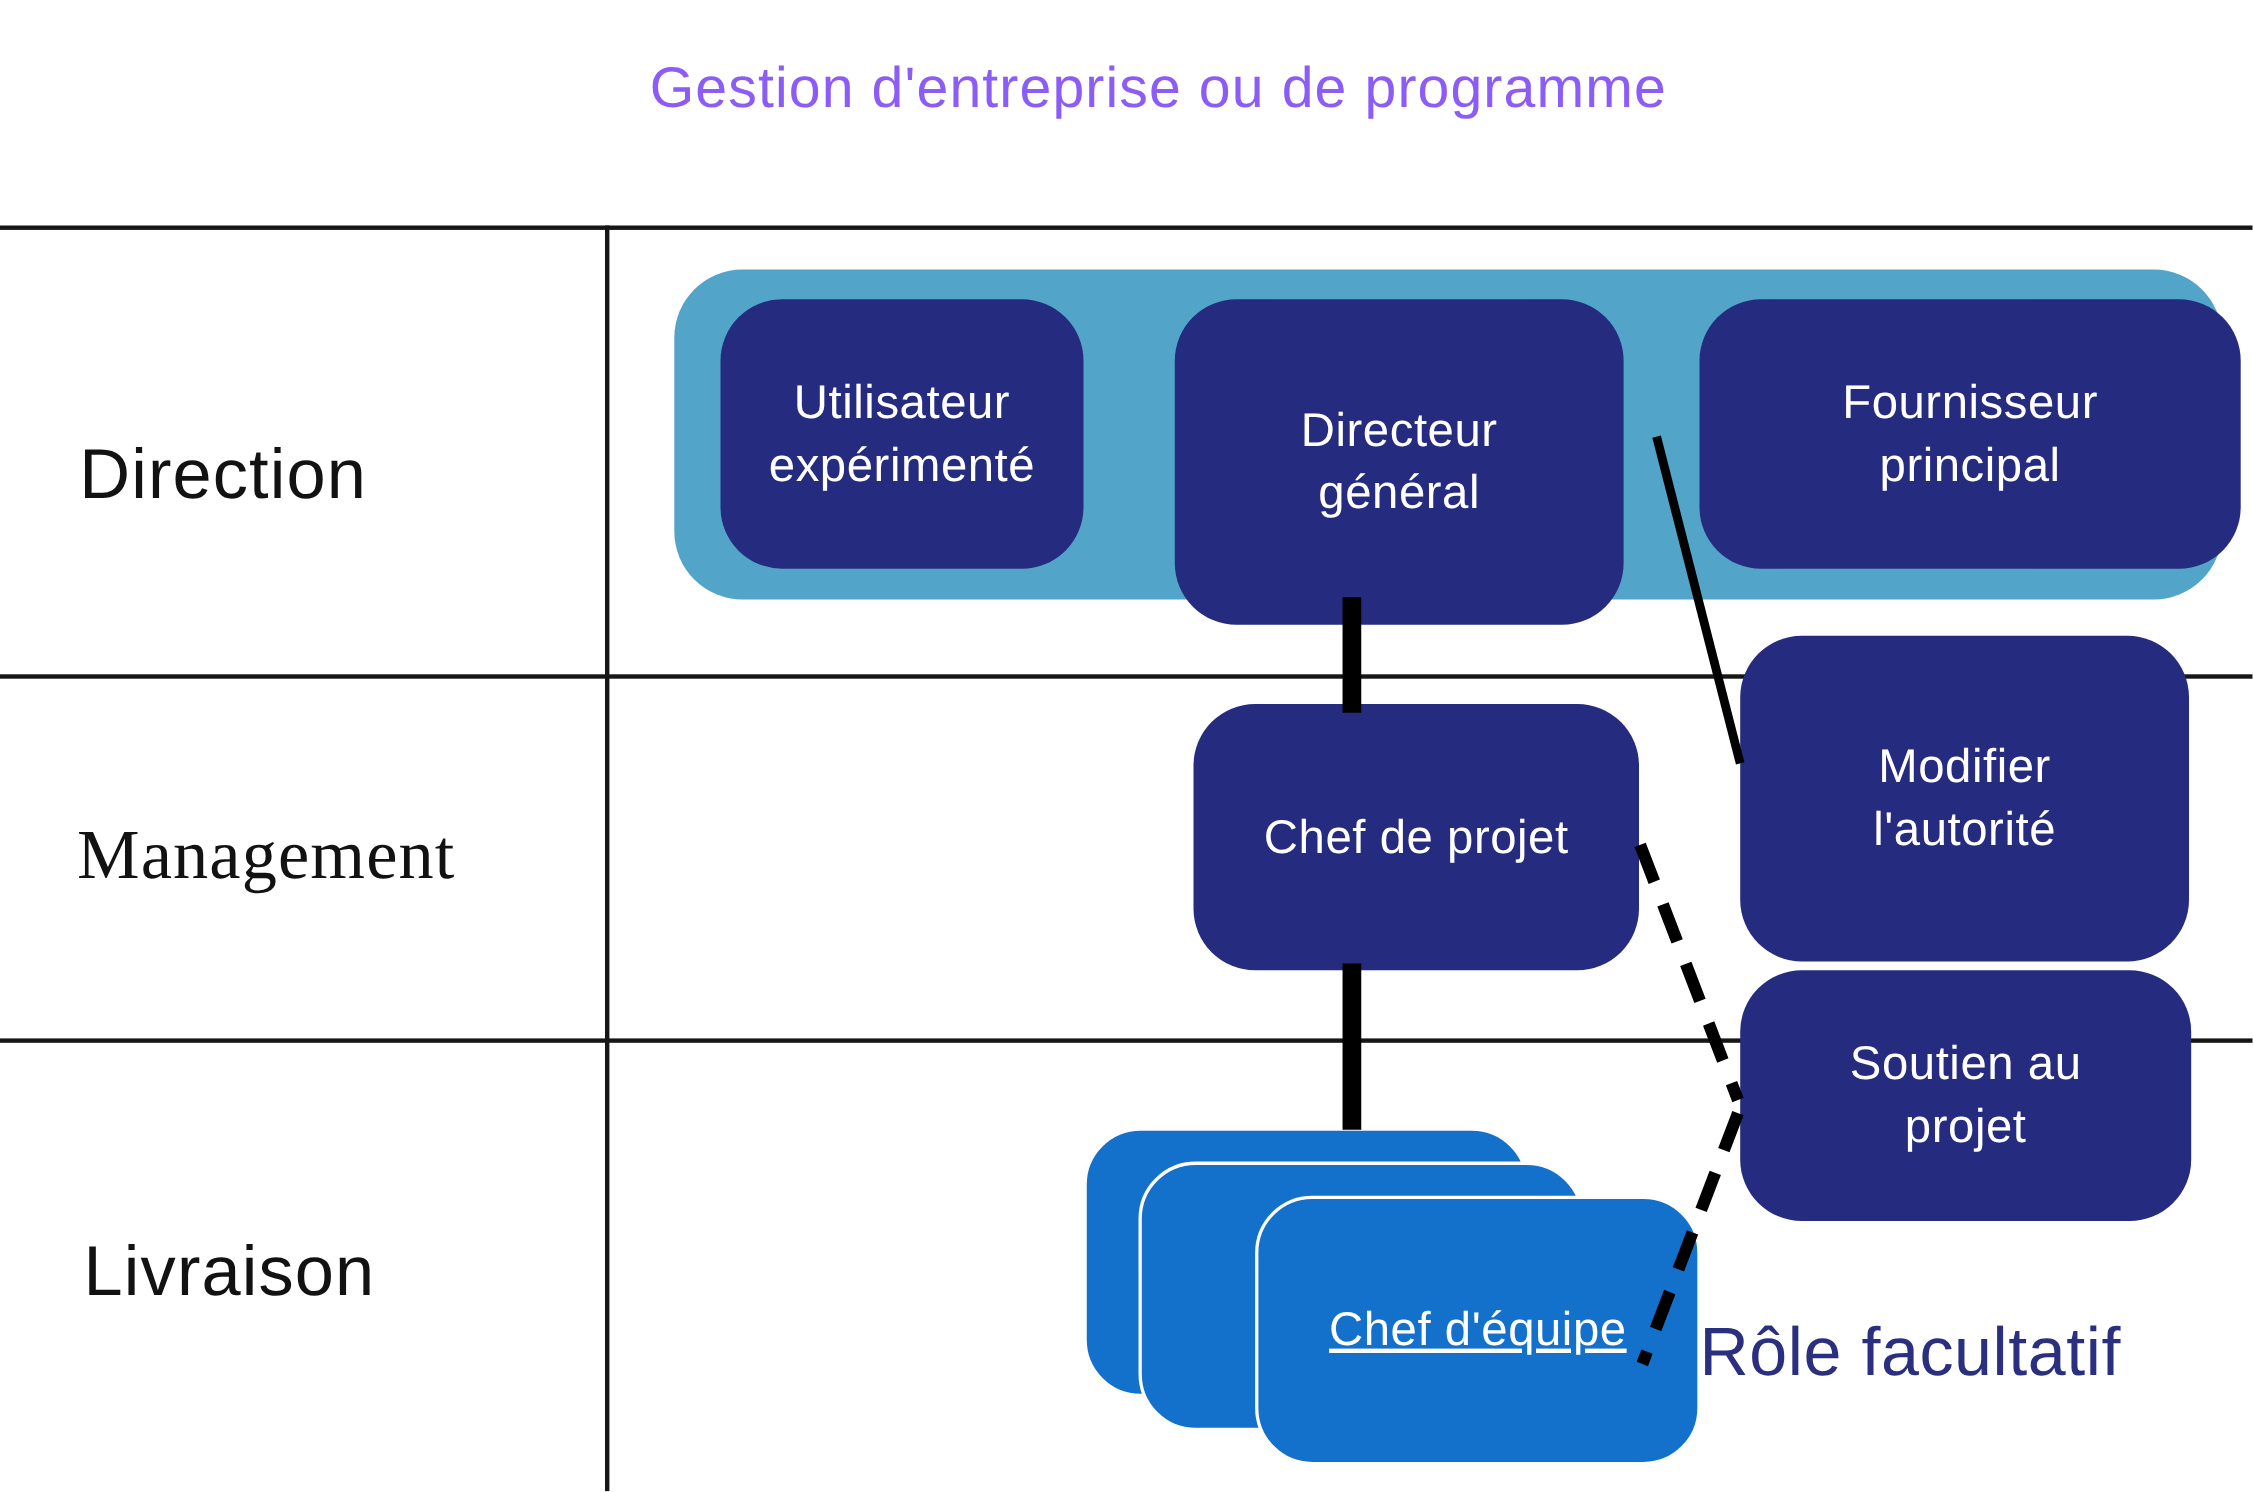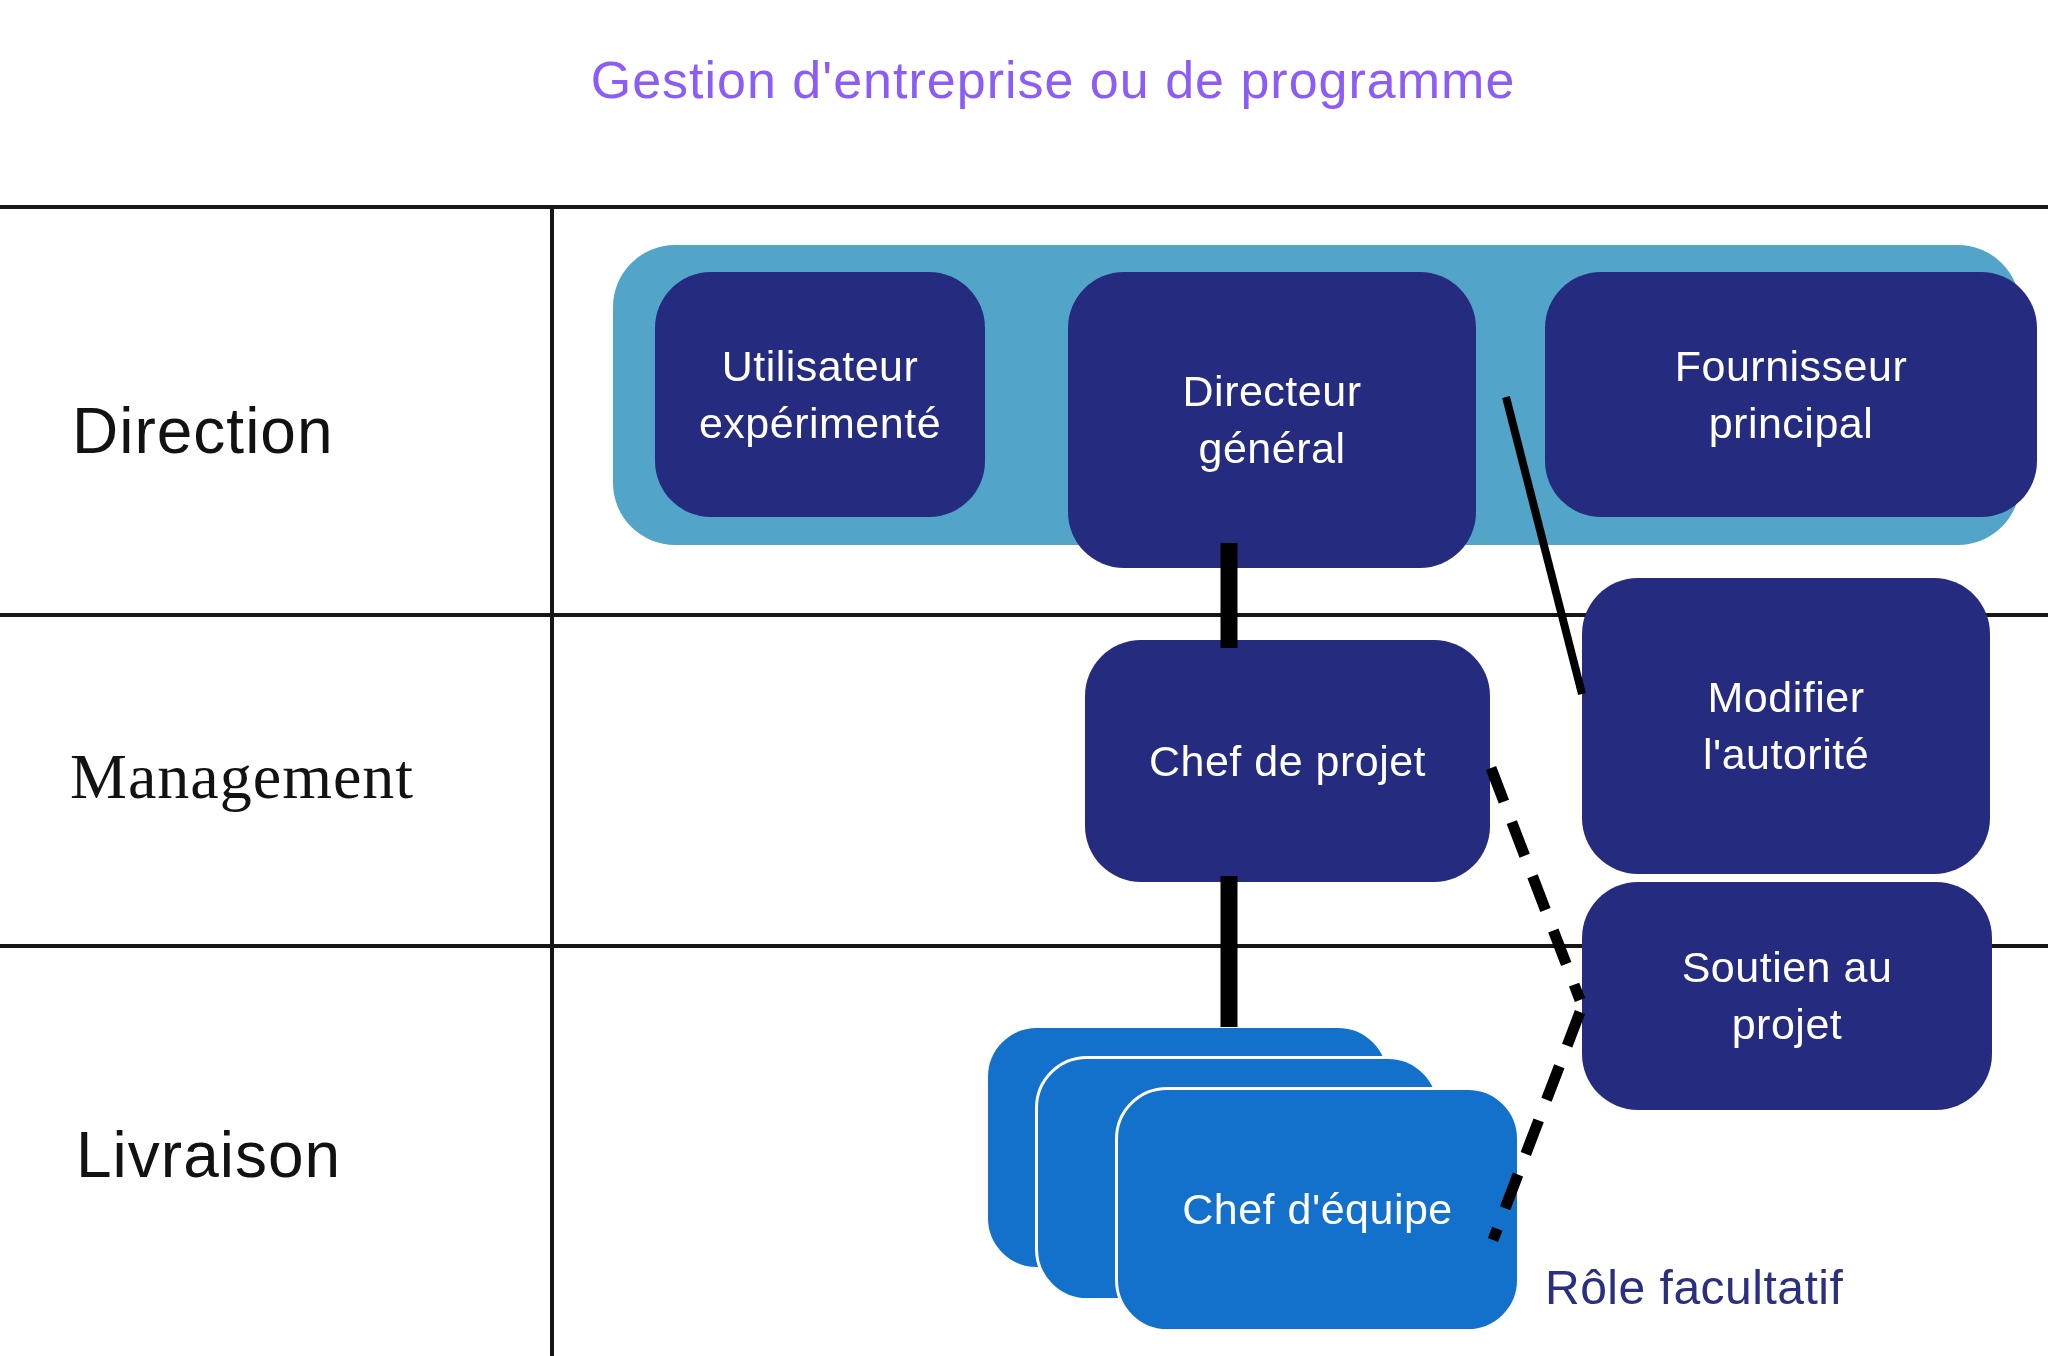--- a/index.html
+++ b/index.html
@@ -50,27 +50,27 @@
   .nowrap{white-space:nowrap;}
   
   .stackbox{
     position:absolute;width:405px;height:245px;background:#1371cc;
     border:3px solid #fdfdfd;border-radius:52px;box-sizing:border-box;
     display:flex;align-items:center;justify-content:center;text-align:center;
     color:#ffffff;font-size:43px;letter-spacing:0.5px;z-index:3;
   }
   .stack-back{left:985px;top:1025px;}
   .stack-middle{left:1035px;top:1056px;}
-  .stack-front{left:1115px;top:1087px;}
+  .stack-front{left:1141px;top:1087px;text-decoration:underline;}
   
   .connectors{position:absolute;left:0;top:0;z-index:4;pointer-events:none;}
   
   .annotation{
-    position:absolute;left:1545px;top:1260px;
-    font-size:48px;color:#2b2f80;letter-spacing:0.5px;z-index:4;
+    position:absolute;left:1545px;top:1194px;
+    font-size:62px;color:#2b2f80;letter-spacing:0.5px;z-index:4;
   }
 </style>
 </head>
 <body>
 
 <div class="canvas">
 
   <div class="hline h1"></div>
   <div class="hline h2"></div>
   <div class="hline h3"></div>

